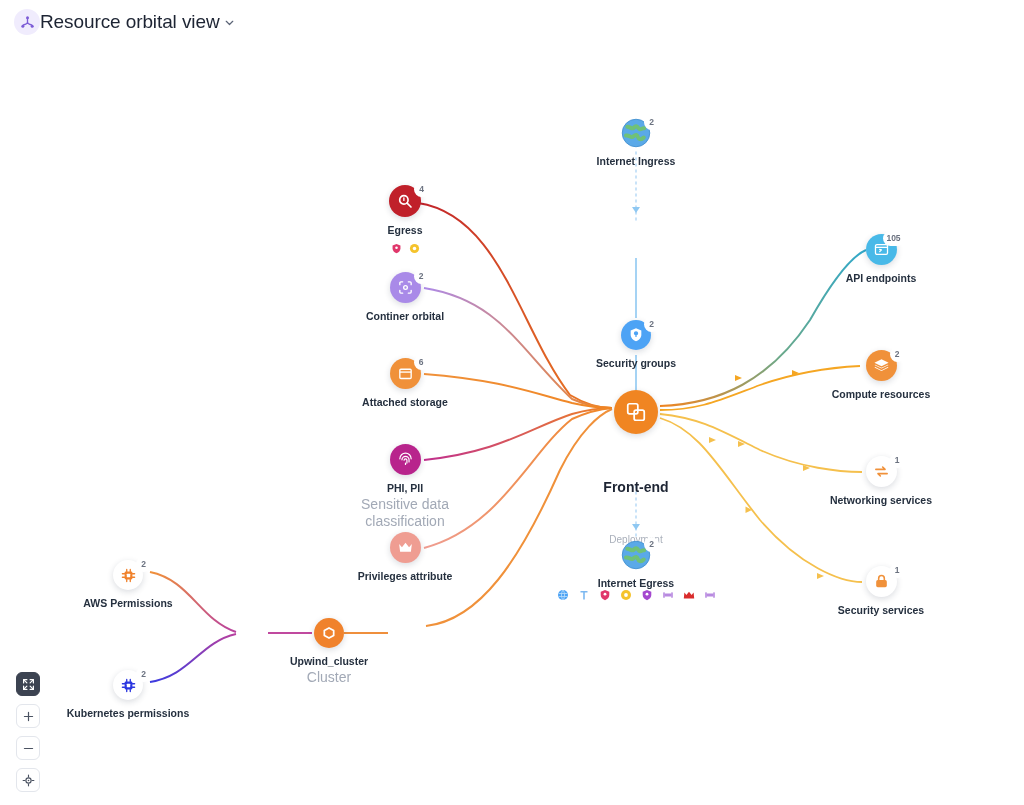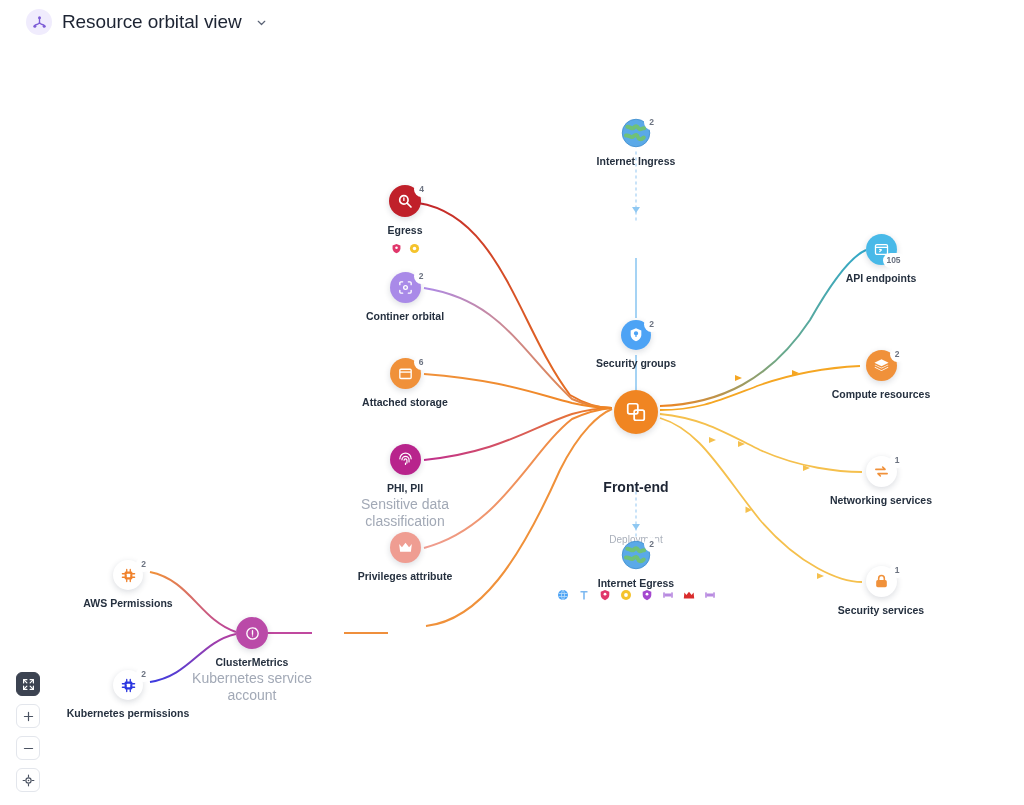--- a/index.html
+++ b/index.html
@@ -8,23 +8,22 @@
     background: #ffffff;
     font-family: "Liberation Sans", sans-serif;
     overflow: hidden;
   }
   #root { position: relative; width: 1024px; height: 805px; }
 
   
   .header {
     position: absolute; left: 0; top: 0;
     width: 809px; height: 44px;
-    display: flex; align-items: center; gap: 10px;
+    display: flex; align-items: center; 
     padding-left: 14px;
-    margin-left: 12px;
   }
   .header-icon {
     width: 26px; height: 26px; border-radius: 50%;
     background: #f0ecfd;
     display: flex; align-items: center; justify-content: center;
     flex: none;
   }
   .header-title {
     font-size: 19px; color: #1d2433; letter-spacing: -0.1px;
   }
@@ -52,21 +51,21 @@
   }
   .bubble.shadowed { box-shadow: 0 2px 6px rgba(25,35,60,0.16); }
   .badge {
     position: absolute; top: -3px; right: -8px;
     min-width: 15px; height: 15px; padding: 0 3px;
     border-radius: 8px; background: #ffffff;
     font-size: 8.5px; font-weight: 700; color: #6b7280;
     display: flex; align-items: center; justify-content: center;
     line-height: 1;
   }
-  .badge.wide { min-width: 22px; margin-top: 22px; }
+  .badge.wide { min-width: 22px; }
   .node-label {
     margin-top: 7px; font-size: 10.5px; font-weight: 700;
     color: #25303f; text-align: left; line-height: 1.25;
     white-space: pre-line;
   }
   .node-sub {
     margin-top: 1px; font-size: 14px; color: #a2a9b6;
     text-align: center; line-height: 1.2;
   }
   .node-main .node-label { font-size: 14px; font-weight: 700; color: #1d2433; margin-top: 9px;}
@@ -430,34 +429,32 @@
             <rect x="6.5" y="6.5" width="11" height="11" rx="1.6" fill="#2b37e0" stroke="none"></rect>
             <rect x="9.6" y="9.6" width="4.8" height="4.8" rx="0.8" fill="#fff" stroke="none"></rect>
             <path d="M9.5 6.5V3.4M14.5 6.5V3.4M9.5 17.5v3.1M14.5 17.5v3.1M6.5 9.5H3.4M6.5 14.5H3.4M17.5 9.5h3.1M17.5 14.5h3.1"></path>
           </svg>
         </div>
         <div class="badge">2</div>
       </div>
       <div class="node-label">Kubernetes permissions</div>
     </div>
 
-    <div class="node" style="left:252px; top:617px;">
-      <div class="bubble-wrap">
-        <div class="bubble shadowed" style="width:32px;height:32px;background:#ba4aa8;">
-          <svg width="17" height="17" viewBox="0 0 24 24" fill="none" stroke="#fff" stroke-width="1.9" stroke-linecap="round">
-            <circle cx="12" cy="12" r="8"></circle>
-            <path d="M12 8v5"></path>
-            <circle cx="12" cy="15.4" r="0.9" fill="#fff" stroke="none"></circle>
-          </svg>
-        </div>
-      </div>
-      <div class="node-label">ClusterMetrics</div>
-      <div class="node-sub">Kubernetes service account</div>
-    </div>
-
+
+    <div class="node" style="left:329px; top:618px;">
+      <div class="bubble-wrap">
+        <div class="bubble shadowed" style="width:30px;height:30px;background:#f0822c;">
+          <svg width="16" height="16" viewBox="0 0 24 24" fill="none" stroke="#fff" stroke-width="2.6" stroke-linejoin="round">
+            <path d="M12 4.4 19 8.2v7.6L12 19.6 5 15.8V8.2z"></path>
+          </svg>
+        </div>
+      </div>
+      <div class="node-label">Upwind_cluster</div>
+      <div class="node-sub">Cluster</div>
+    </div>
 
 
   </div>
 
   <div class="controls">
     <div class="ctrl-btn dark">
       <svg width="13" height="13" viewBox="0 0 16 16" fill="none" stroke="#fff" stroke-width="1.5" stroke-linecap="round" stroke-linejoin="round">
         <path d="M2 6V2h4M14 6V2h-4M2 10v4h4M14 10v4h-4"></path>
         <path d="M6 6l-4-4M10 6l4-4M6 10l-4 4M10 10l4 4"></path>
       </svg>

